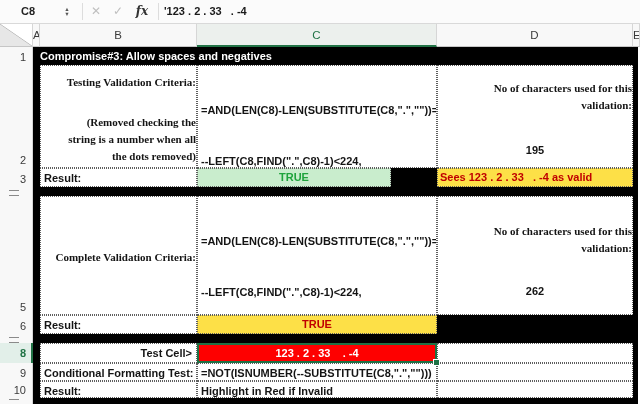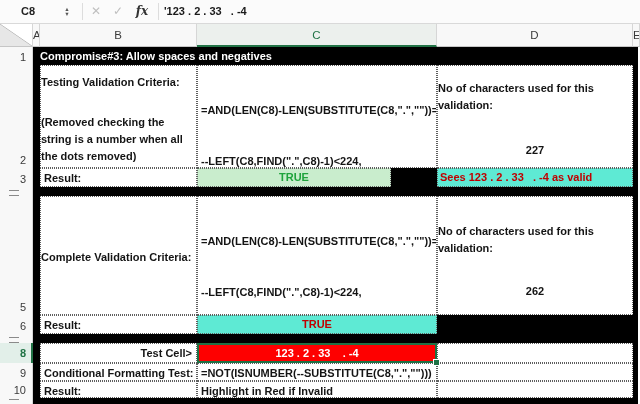--- a/index.html
+++ b/index.html
@@ -49,27 +49,27 @@
   .titlebar{position:absolute;left:40px;top:47px;width:598px;height:18px;color:#fff;
             font-size:11px;font-weight:700;line-height:18px;}
   .cell{position:absolute;background:#fff;box-sizing:border-box;
         border:1px dotted #5e5e5e;font-size:11px;font-weight:600;color:#141414;}
   .lbl{padding:2px 2px 0 3px;line-height:15px;}
   .ctr{text-align:center;}
   .rgt{text-align:right;padding-right:4px;}
   .pre{white-space:pre;}
   .flines{padding:2px 0 0 3px;line-height:17px;white-space:pre;overflow:hidden;}
   .good{background:#c9edcd;color:#1fa33c;}
-  .bad{background:#5eead4;color:#c00000;}
+  .bad{background:#fde047;color:#c00000;}
   .verdict{line-height:17px;padding-left:2px;white-space:pre;overflow:hidden;}
   .testcell{background:#fe0000;color:#fff;border:2px solid #1e7145;text-align:center;
             line-height:16px;white-space:pre;z-index:3;}
   .fillhandle{position:absolute;right:-4px;bottom:-4px;width:5px;height:5px;
               background:#1e7145;border:1px solid #fff;z-index:4;}
-  .note3{position:absolute;left:0;width:100%;text-align:left;line-height:17px;}
+  .note3{position:absolute;left:0;width:100%;text-align:right;line-height:17px;font-family:Liberation Serif, serif;}
   .bigctr{position:absolute;left:0;width:100%;text-align:center;}
 </style>
 </head>
 <body>
 
 <div id="app">
 
   <div class="fbar">
     <div class="namebox">C8</div>
     <div class="spinner">
@@ -119,21 +119,21 @@
     <div>=AND(LEN(C8)-LEN(SUBSTITUTE(C8,".",""))=3,</div>
     <div>--LEFT(C8,FIND(".",C8)-1)&lt;224,</div>
     
     
     
     
   </div>
   <div class="cell" style="left:437px;top:65px;width:196px;height:103px">
     <div class="note3" style="top:14px">No of characters used for this</div>
     <div class="note3" style="top:31px">validation:</div>
-    <div class="bigctr" style="top:78px">227</div>
+    <div class="bigctr" style="top:78px">195</div>
   </div>
   <div class="cell lbl" style="left:40px;top:168px;width:157px;height:19px">Result:</div>
   <div class="cell good ctr" style="left:197px;top:168px;width:194px;height:19px;line-height:17px">TRUE</div>
   <div class="cell bad verdict" style="left:437px;top:168px;width:196px;height:19px">Sees 123 . 2 . 33   . -4 as valid</div>
 
   <div class="cell" style="left:40px;top:196px;width:157px;height:119px">
     <div class="note3" style="top:52px">Complete Validation Criteria:</div>
   </div>
   <div class="cell flines" style="left:197px;top:196px;width:240px;height:119px">
     <div>=AND(LEN(C8)-LEN(SUBSTITUTE(C8,".",""))=3,</div>

